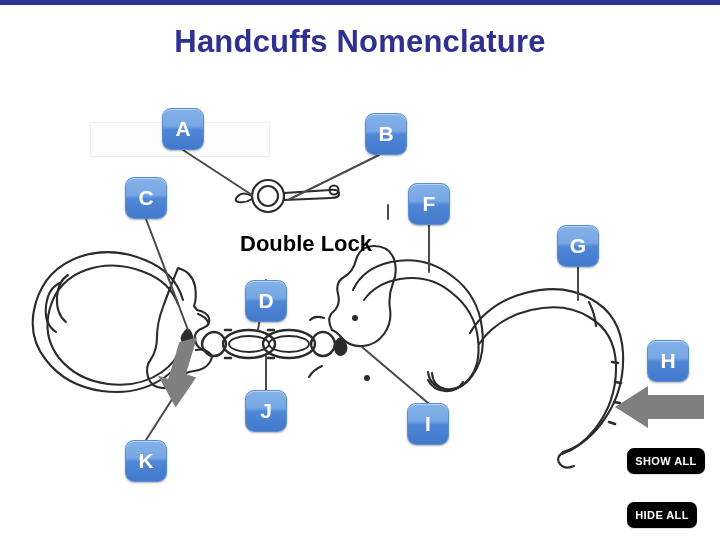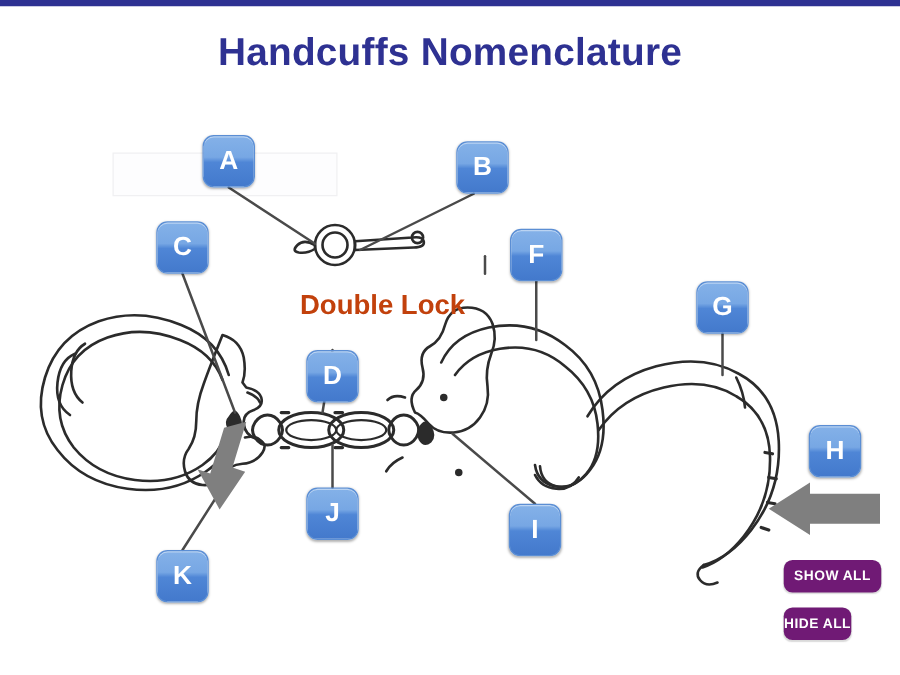--- a/index.html
+++ b/index.html
@@ -31,21 +31,21 @@
   
   .ghost-box{
     position:absolute;left:90px;top:122px;width:178px;height:33px;
     border:1px solid #f0f0f2;
     background:#fdfdfe;
   }
 
   
   .caption-double-lock{
     position:absolute;left:240px;top:231px;
-    font-size:22px;font-weight:bold;color:#c2410c;
+    font-size:22px;font-weight:bold;color:#000000;
     font-family:"Liberation Sans", sans-serif;
     white-space:nowrap;
   }
 
   
   #artwork{position:absolute;left:0;top:0;width:720px;height:540px;}
 
   
   .tile{
     position:absolute;width:42px;height:42px;
@@ -57,33 +57,33 @@
     font-size:21px;font-weight:bold;
     display:flex;align-items:center;justify-content:center;
     font-family:"Liberation Sans", sans-serif;
     box-sizing:border-box;
     z-index:6;
   }
 
   
   .gbtn{
     position:absolute;
-    background:#701a75;
+    background:#000000;
     border-radius:7px;
     color:#ffffff;
     font-size:11px;font-weight:bold;
     letter-spacing:.4px;
     display:flex;align-items:center;justify-content:center;
     font-family:"Liberation Sans", sans-serif;
     box-sizing:border-box;
     z-index:7;
     box-shadow:0 1px 1px rgba(0,0,0,.15);
   }
   #btn-show-all{left:627px;top:448px;width:78px;height:26px;}
-  #btn-hide-all{left:627px;top:486px;width:54px;height:26px;}
+  #btn-hide-all{left:627px;top:502px;width:70px;height:26px;}
 </style>
 </head>
 <body>
 
 <div id="stage">
 
   <div class="top-bar"></div>
 
   <div class="page-title">Handcuffs Nomenclature</div>
 

